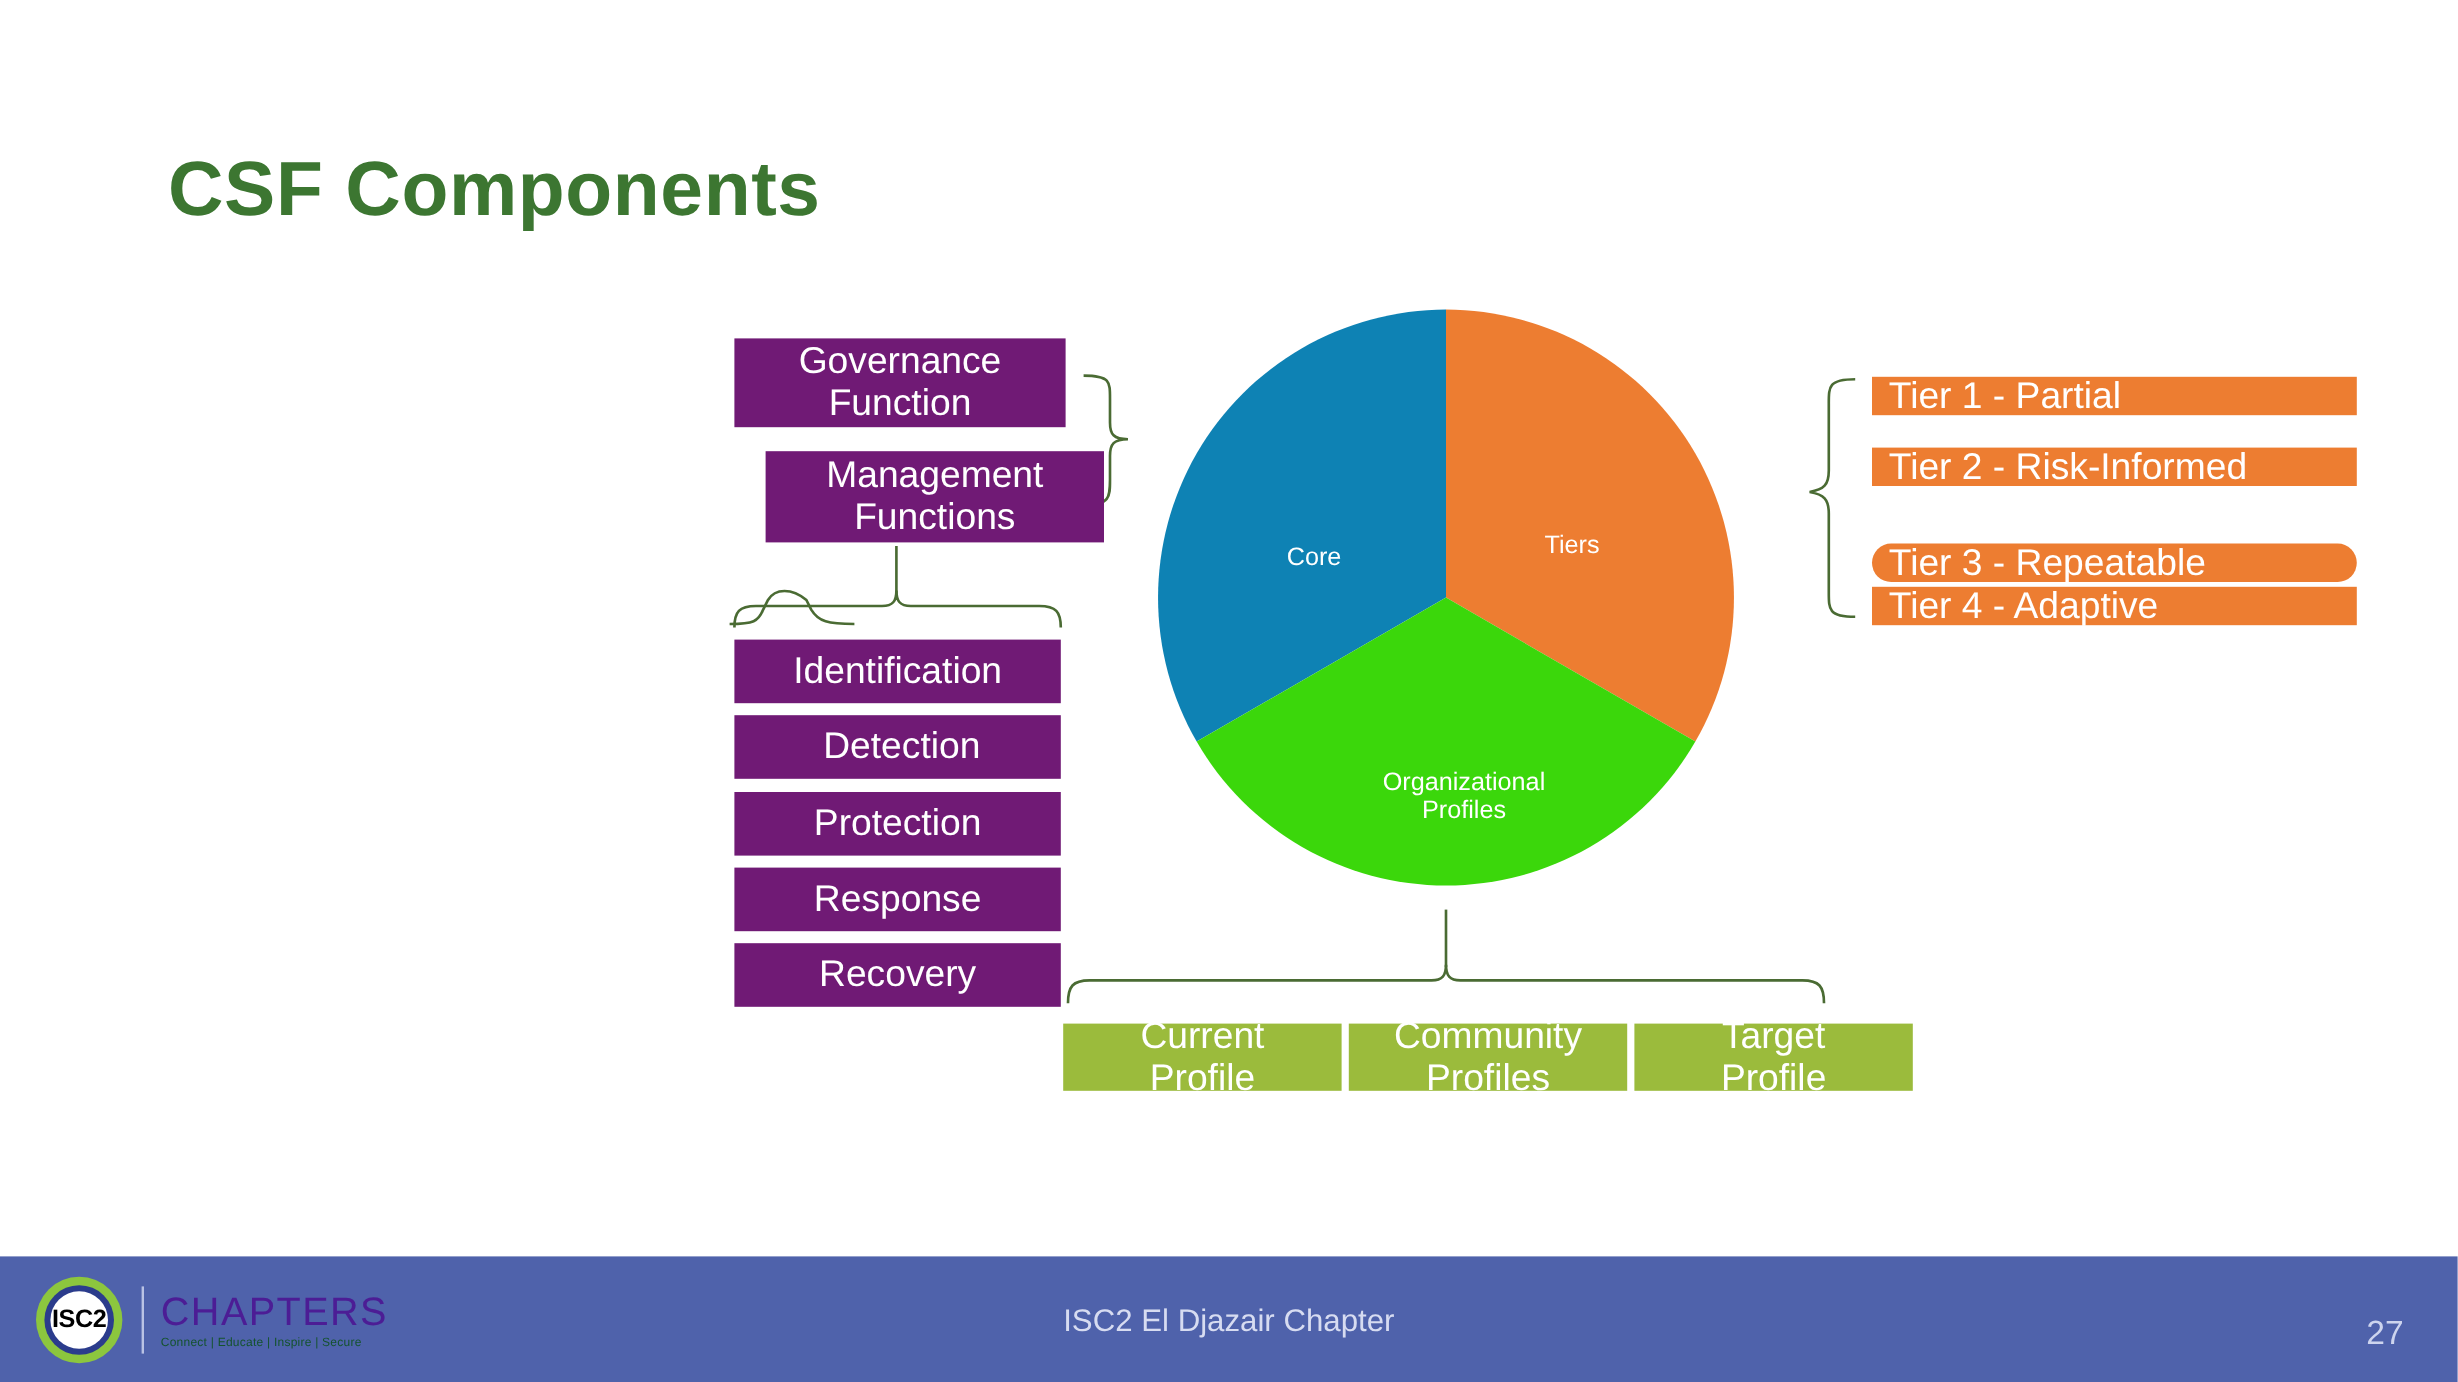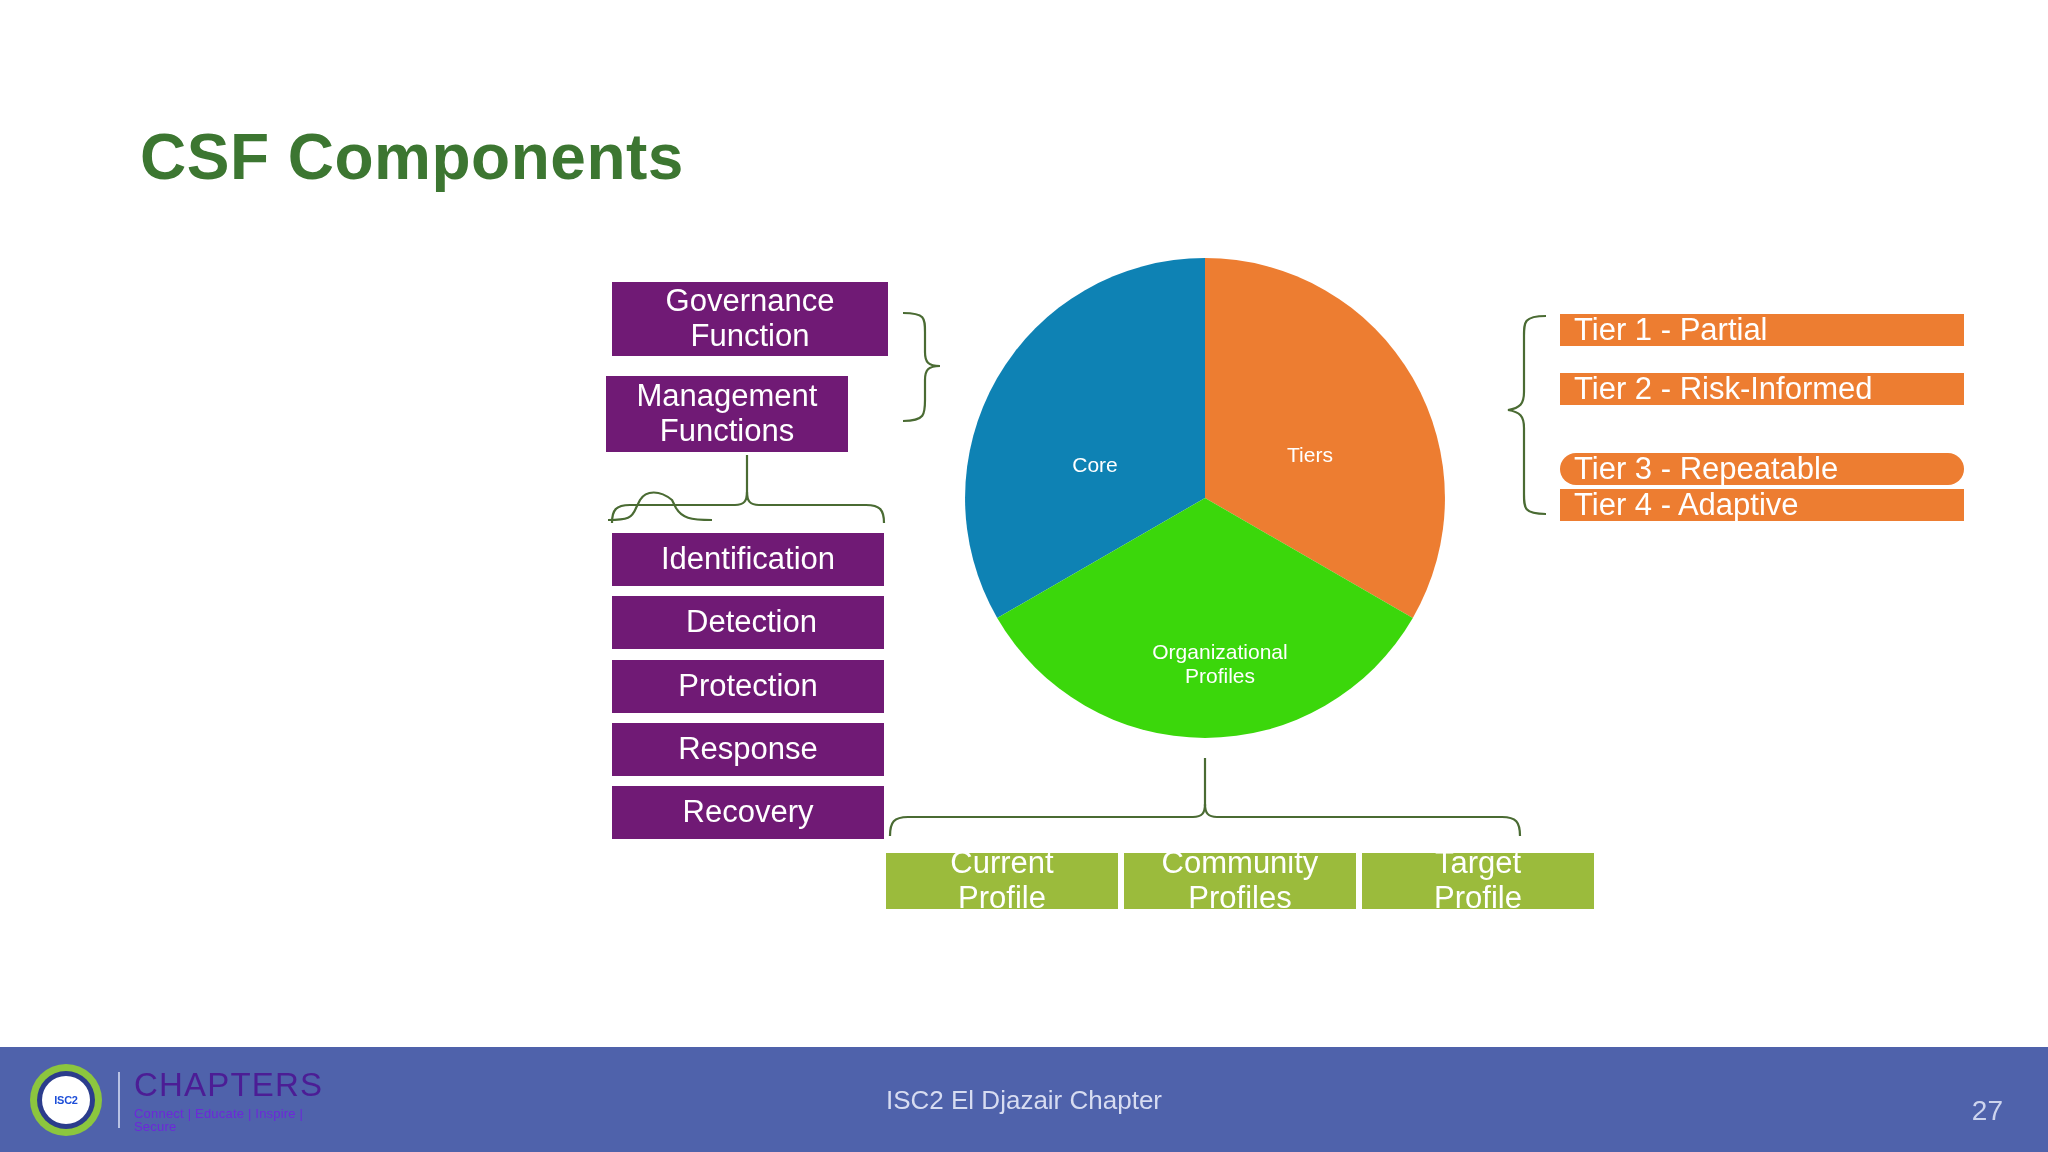--- a/index.html
+++ b/index.html
@@ -41,21 +41,21 @@
     line-height: 1.12;
     font-size: 31px;
     padding: 2px 6px;
   }
   .box.blue   { background: #701a75; }
   .box.orange { background: #ED7D31; }
   .box.olive  { background: #9BBB3C; }
 
   
   #gov-function    { left: 612px; top: 282px;  width: 276px; height: 74px; }
-  #mgmt-functions  { left: 606px; top: 376px;  width: 242px; height: 76px; }
+  #mgmt-functions  { left: 638px; top: 376px;  width: 282px; height: 76px; }
 
   
   .func-box { left: 612px; width: 272px; height: 53px; }
   #func-identification { top: 533px; }
   #func-detection      { top: 596px; padding-left: 13px; }
   #func-protection     { top: 660px; }
   #func-response       { top: 723px; }
   #func-recovery       { top: 786px; }
 
   
@@ -147,42 +147,42 @@
     justify-content: center;
   }
   #logo-core {
     width: 48px;
     height: 48px;
     border-radius: 50%;
     background: #ffffff;
     display: flex;
     align-items: center;
     justify-content: center;
-    color: #1d4ed8;
-    font-size: 11px;
+    color: #000000;
+    font-size: 21px;
     font-weight: bold;
     letter-spacing: -0.3px;
   }
   #logo-divider {
     width: 2px;
     height: 56px;
     background: #b9c2e4;
     margin: 0 14px 0 16px;
     flex: 0 0 auto;
   }
   #logo-text { display: flex; flex-direction: column; justify-content: center; }
   #logo-chapters {
     color: #4c1d95;
     font-size: 33px;
     letter-spacing: 1.2px;
     line-height: 1;
   }
   #logo-tagline {
-    color: #6d28d9;
-    font-size: 13px;
+    color: #14532d;
+    font-size: 10px;
     letter-spacing: 0.2px;
     margin-top: 6px;
     line-height: 1;
   }
   #footer-center {
     position: absolute;
     left: 0;
     top: 1085px;
     width: 2048px;
     text-align: center;

